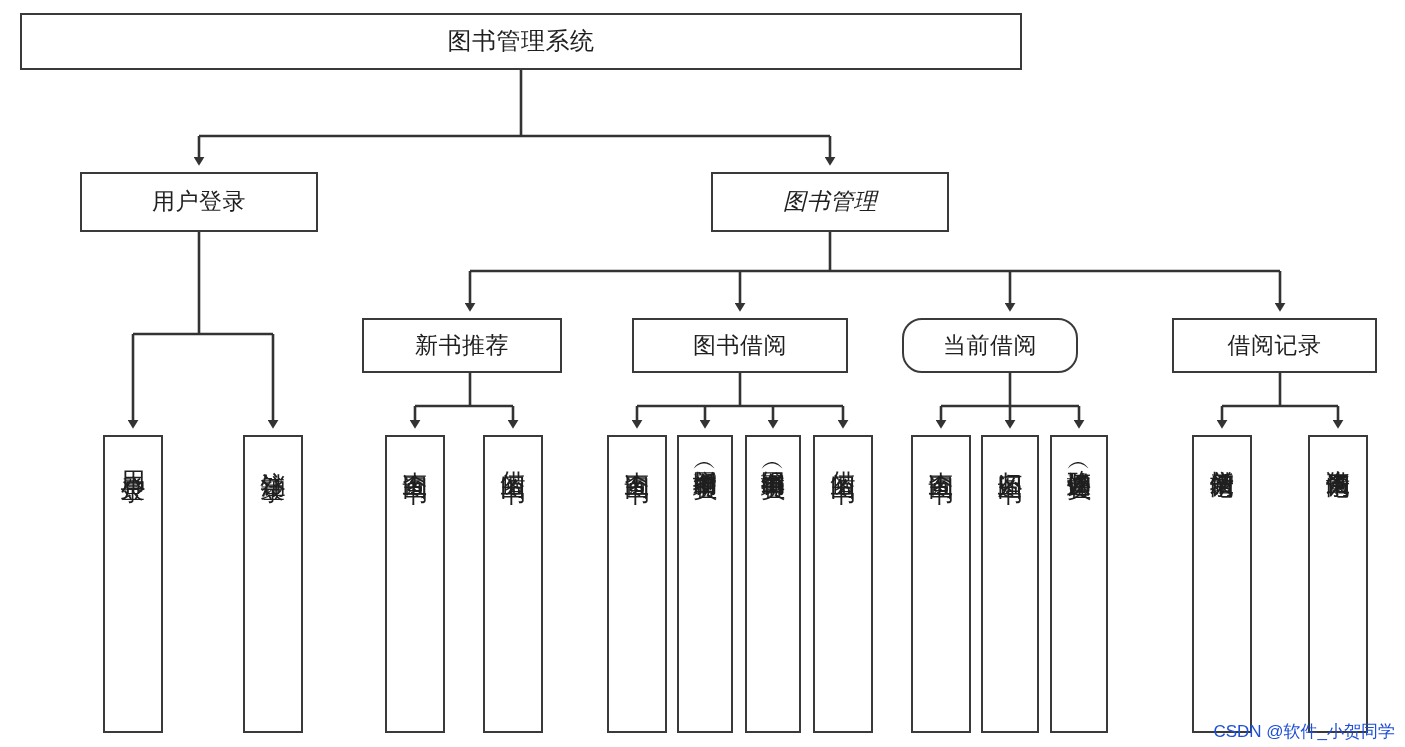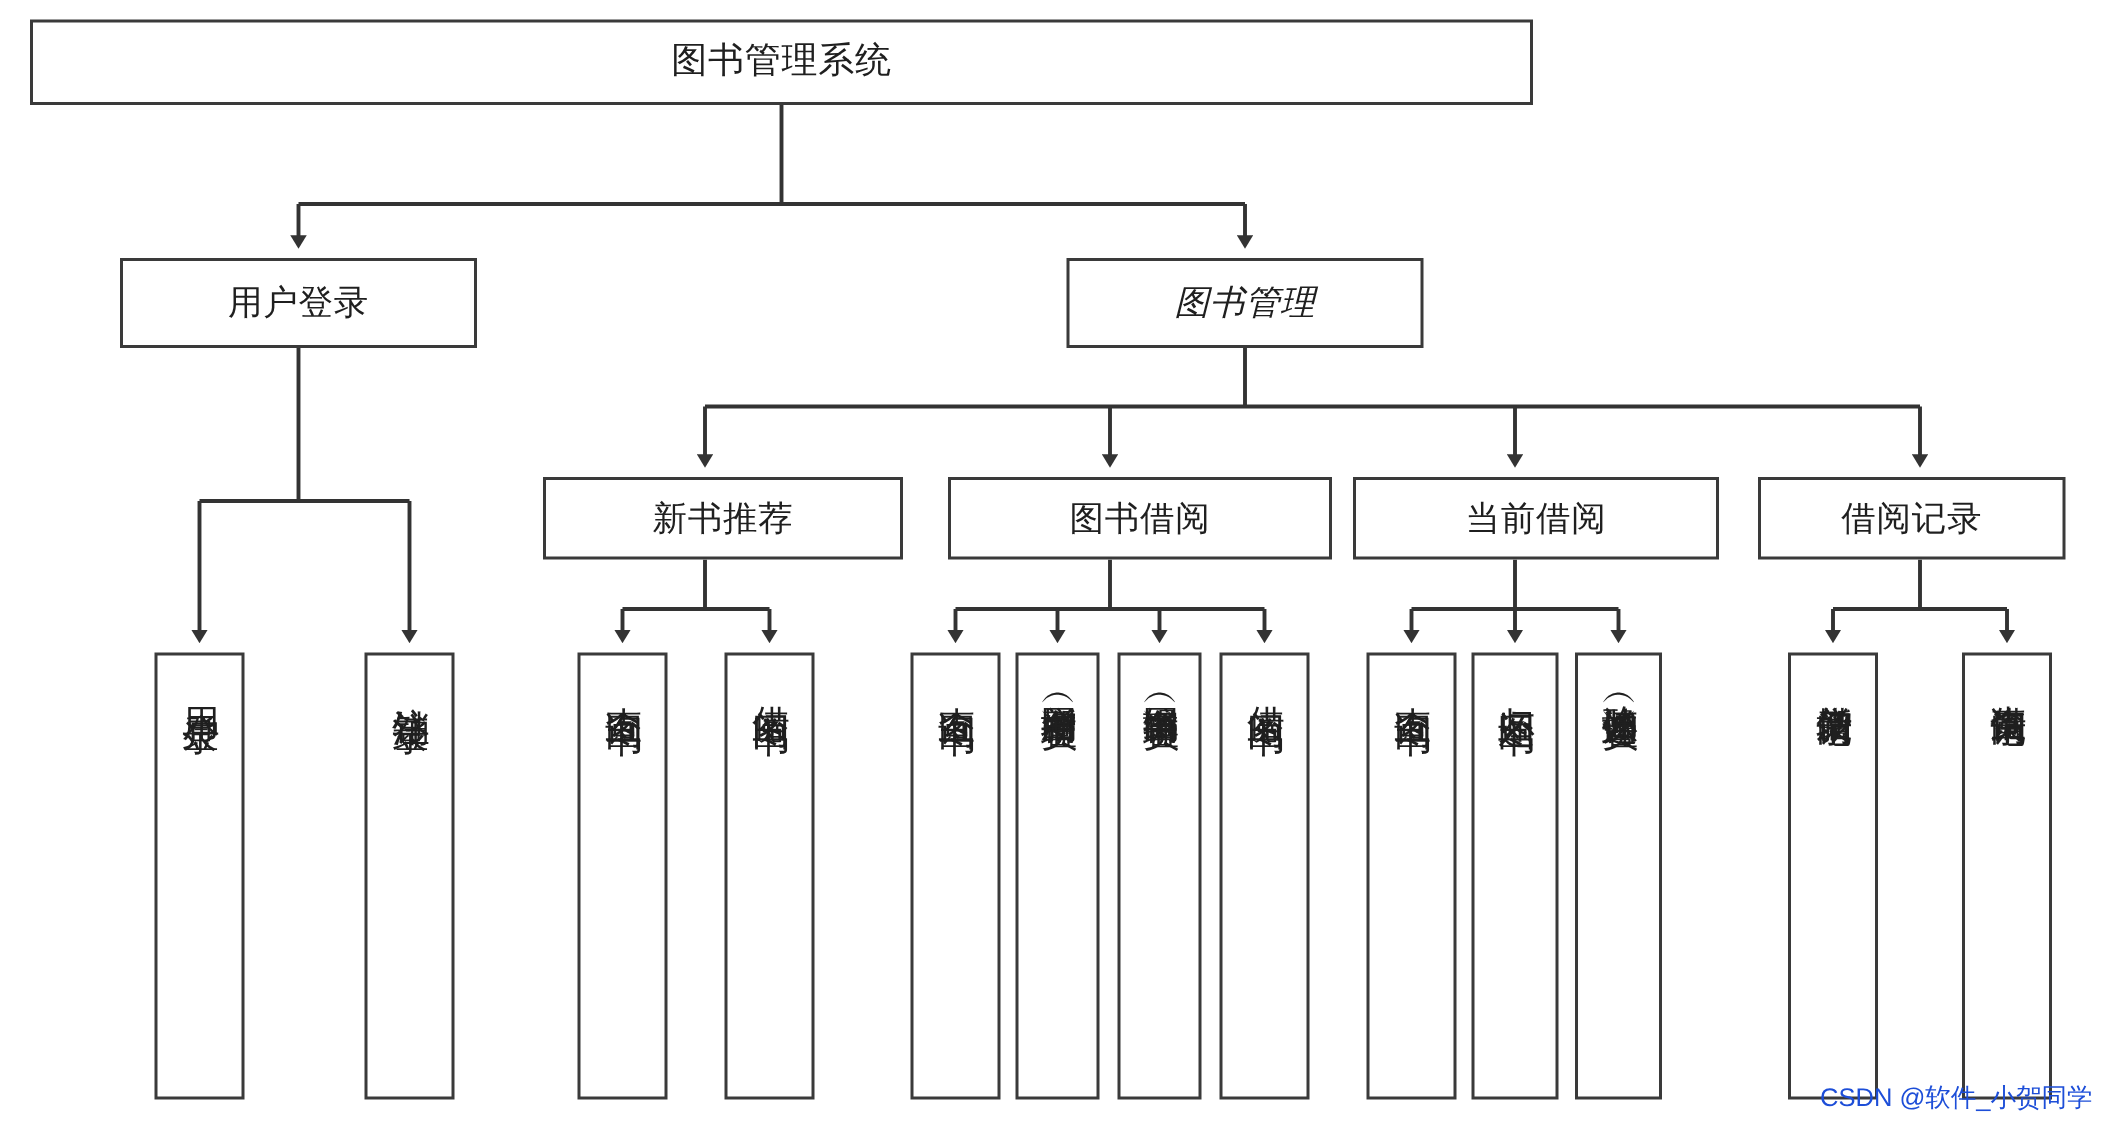--- a/index.html
+++ b/index.html
@@ -123,27 +123,27 @@
     <span class="label">图书管理系统</span>
   </div>
 
   <div class="node horiz" style="left:80px;top:172px;width:238px;height:60px;">
     <span class="label">用户登录</span>
   </div>
   <div class="node horiz" style="left:711px;top:172px;width:238px;height:60px;font-style:italic;">
     <span class="label">图书管理</span>
   </div>
 
-  <div class="node horiz" style="left:362px;top:318px;width:240px;height:55px;">
+  <div class="node horiz" style="left:362px;top:318px;width:200px;height:55px;">
     <span class="label">新书推荐</span>
   </div>
-  <div class="node horiz" style="left:632px;top:318px;width:256px;height:55px;">
+  <div class="node horiz" style="left:632px;top:318px;width:216px;height:55px;">
     <span class="label">图书借阅</span>
   </div>
-  <div class="node horiz" style="left:902px;top:318px;width:244px;height:55px;">
+  <div class="node horiz" style="left:902px;top:318px;width:176px;height:55px;border-radius:20px;">
     <span class="label">当前借阅</span>
   </div>
   <div class="node horiz" style="left:1172px;top:318px;width:205px;height:55px;">
     <span class="label">借阅记录</span>
   </div>
 
   <div class="node vert" style="left:103px;top:435px;width:60px;height:298px;">
     <span class="label">用户登录</span>
   </div>
   <div class="node vert" style="left:243px;top:435px;width:60px;height:298px;">

